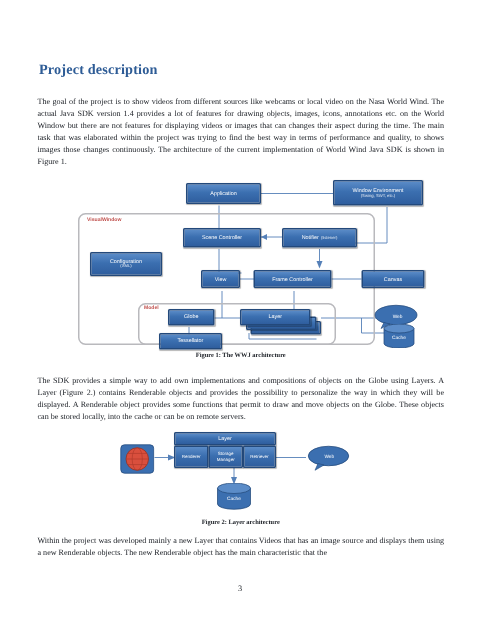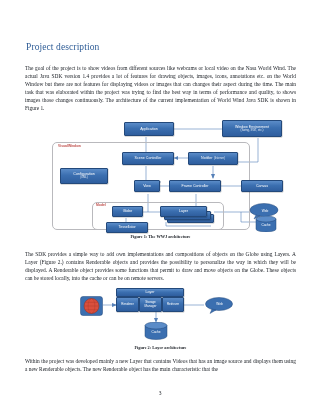--- a/index.html
+++ b/index.html
@@ -21,21 +21,21 @@
     height: 414px;
     background: #ffffff;
     box-sizing: border-box;
     padding: 0 24px;
   }
   .heading {
     position: absolute;
     left: 26px;
     top: 42px;
     font-family: "Liberation Serif", serif;
-    font-weight: normal;
+    font-weight: bold;
     font-size: 9.5px;
     color: #2e5c96;
     letter-spacing: 0.1px;
   }
   .para {
     position: absolute;
     left: 25px;
     width: 271px;
     font-size: 5.4px;
     line-height: 8.05px;

